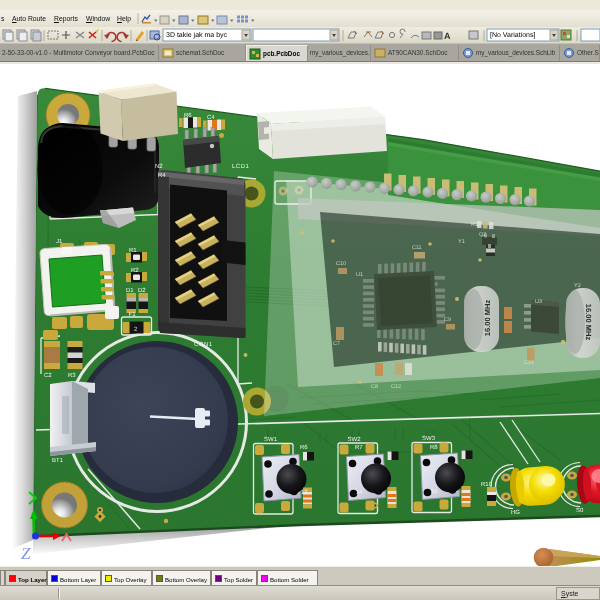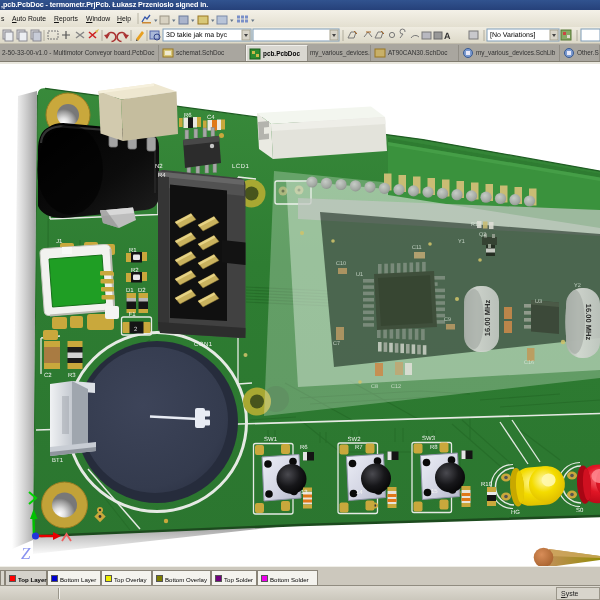--- a/index.html
+++ b/index.html
@@ -24,21 +24,20 @@
 .ltab { position:absolute; top:3px; height:16px; background:#f4f3ee; border:1px solid #898478; border-bottom:none;
   white-space:nowrap; }
 .lsw { position:absolute; top:4px; left:3px; width:7px; height:7px; border:1px solid #555; }
 .ltab span { position:absolute; left:12px; top:4.5px; }
 #statusbar { position:absolute; left:0; top:585px; width:600px; height:15px;
   background:linear-gradient(#dedbd2,#cbc7bc); border-top:1px solid #908c80; font-size:7px; color:#222; }
 </style>
 </head>
 <body>
 <div id="app">
-  <div id="titlebar">,pcb.PcbDoc - termometr.PrjPcb. Łukasz Przenioslo signed in.</div>
   <div id="menubar">
     <span class="menuitem" style="left:1px;">s</span>
     <span class="menuitem" style="left:12px;"><u>A</u>uto Route</span>
     <span class="menuitem" style="left:54px;"><u>R</u>eports</span>
     <span class="menuitem" style="left:86px;"><u>W</u>indow</span>
     <span class="menuitem" style="left:117px;"><u>H</u>elp</span>
     <svg width="600" height="17" style="position:absolute;left:0;top:0;">
       <line x1="138" y1="3" x2="138" y2="14" stroke="#b8b4a4" stroke-width="1"></line>
       <g>
         <path d="M142 12 l3 -5 l2 2 l3 -4" stroke="#3355aa" stroke-width="1.3" fill="none"></path>

